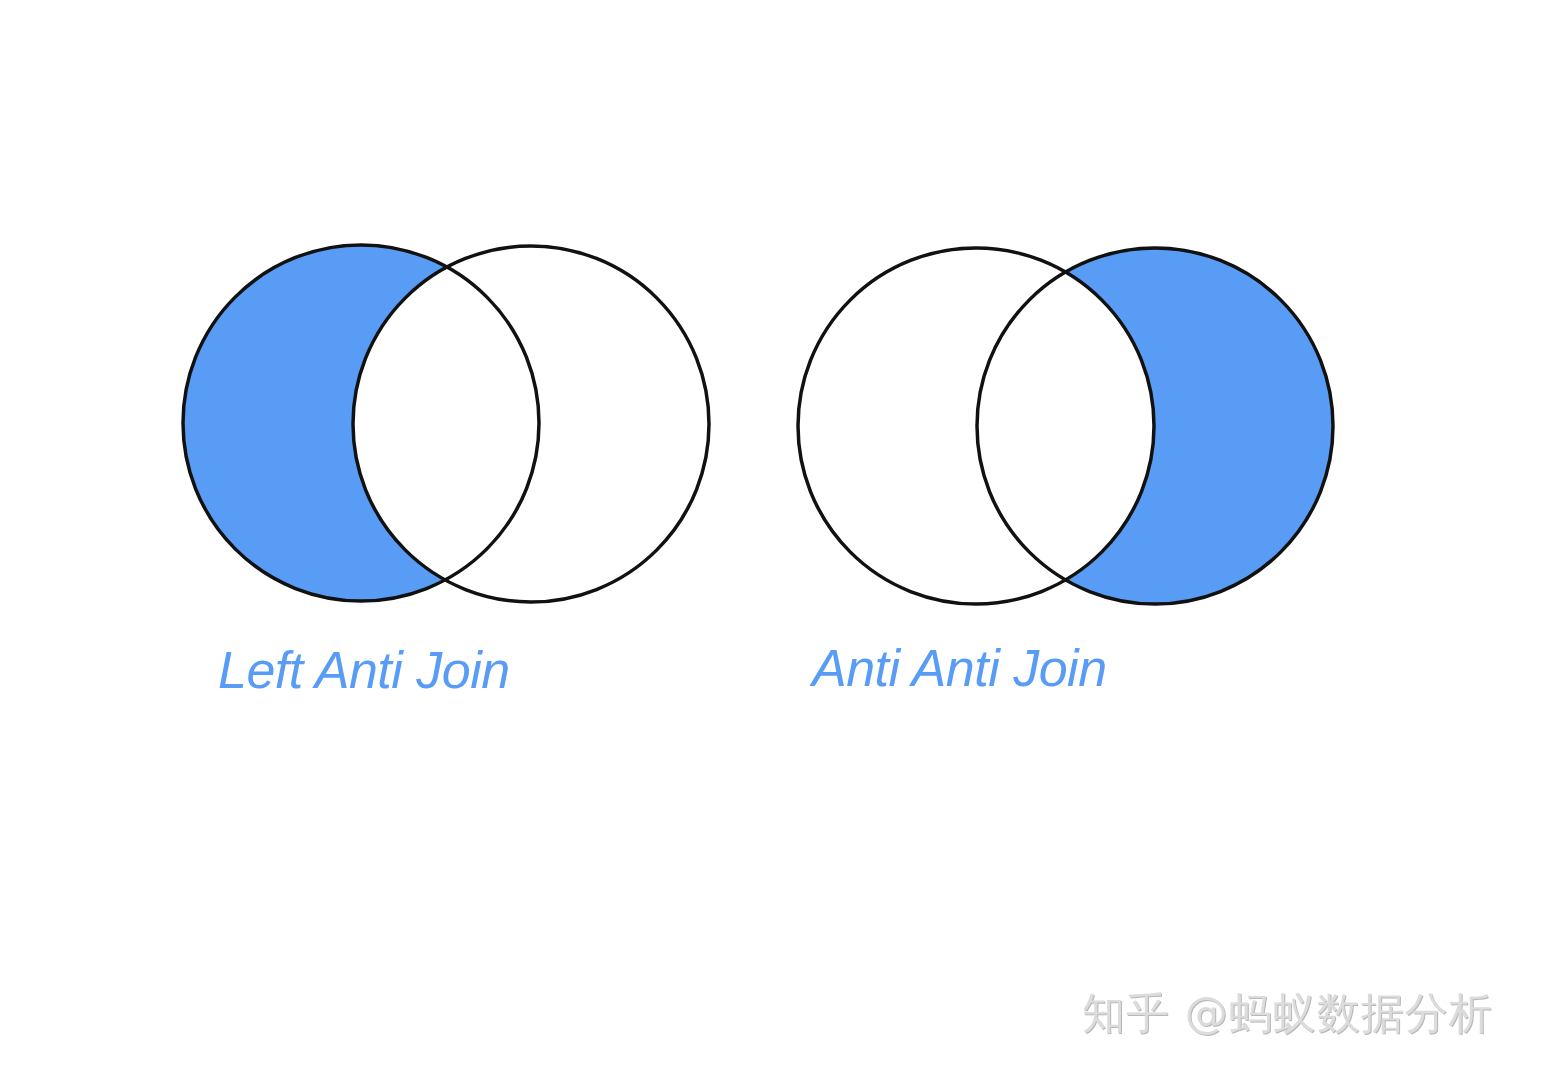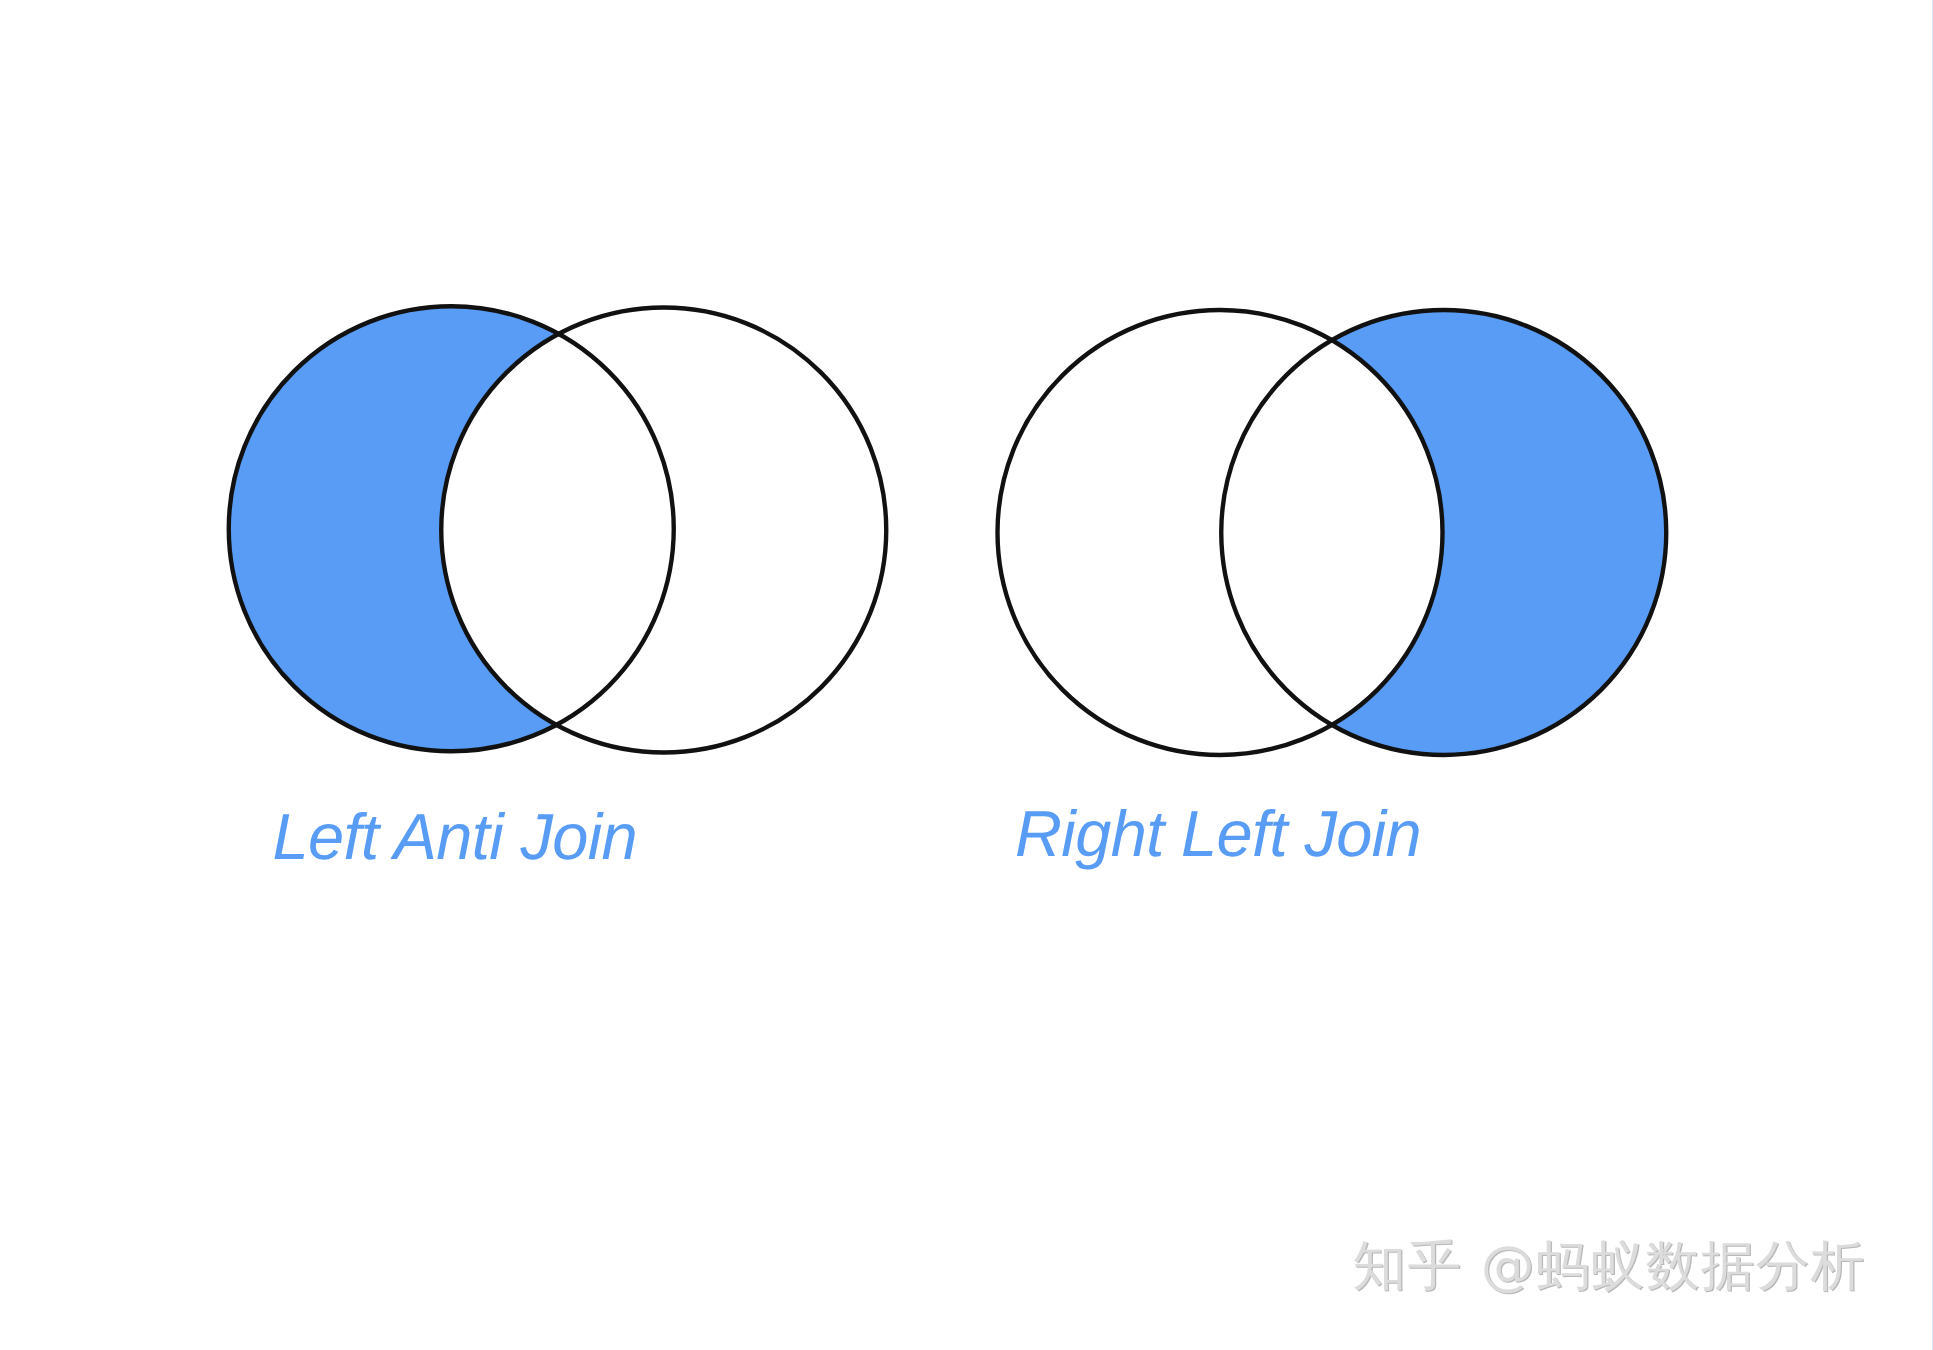--- a/index.html
+++ b/index.html
@@ -78,15 +78,15 @@
   </g>
 
   <g>
     <rect id="right-fill" x="0" y="0" width="1546" height="1080" fill="#589CF5" mask="url(#mask-right-anti)"></rect>
     <circle id="r-circle-a" cx="976" cy="426" r="178" fill="none" stroke="#111111" stroke-width="3.5"></circle>
     <circle id="r-circle-b" cx="1155" cy="426" r="178" fill="none" stroke="#111111" stroke-width="3.5"></circle>
   </g>
 </svg>
 
 <div class="label label-left" style="color: rgb(88, 156, 245);">Left Anti Join</div>
-<div class="label label-right" style="color: rgb(88, 156, 245);">Right Left Join</div>
+<div class="label label-right" style="color: rgb(88, 156, 245);">Anti Anti Join</div>
 
 <div class="watermark" style="color: rgb(220, 220, 220);">知乎 @蚂蚁数据分析</div>
 
 </body></html>

